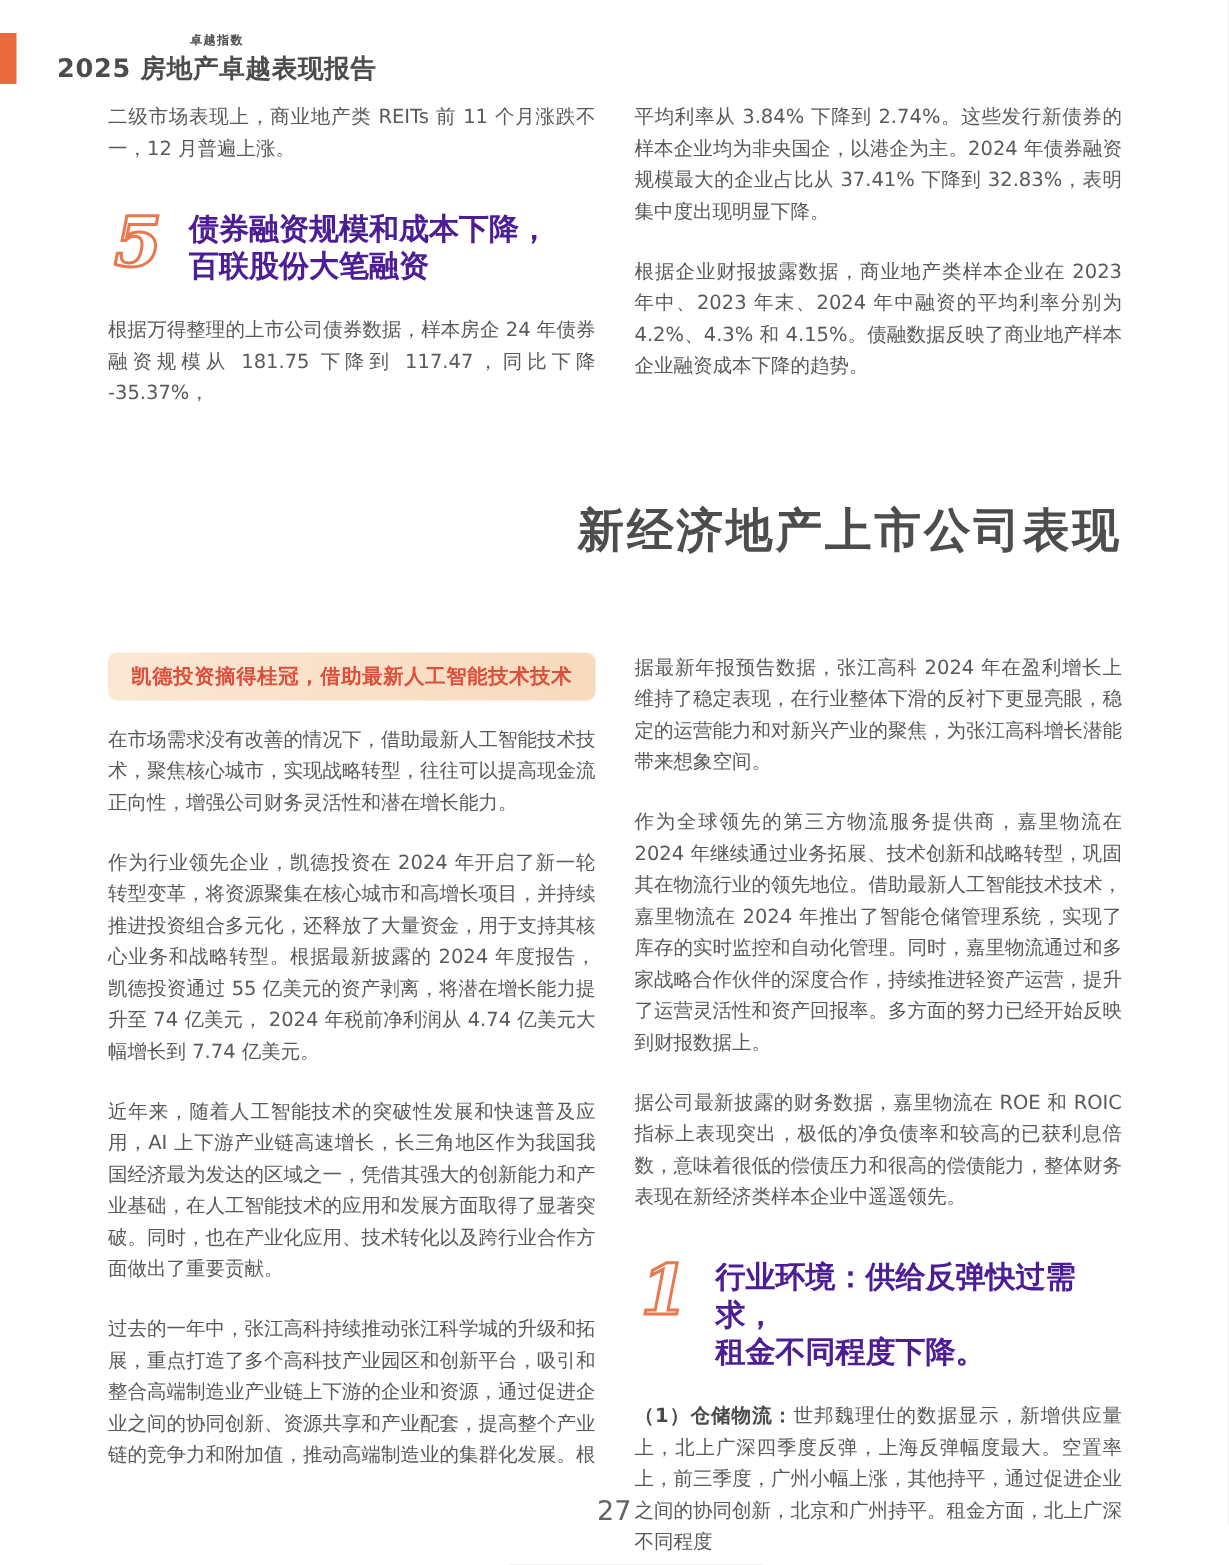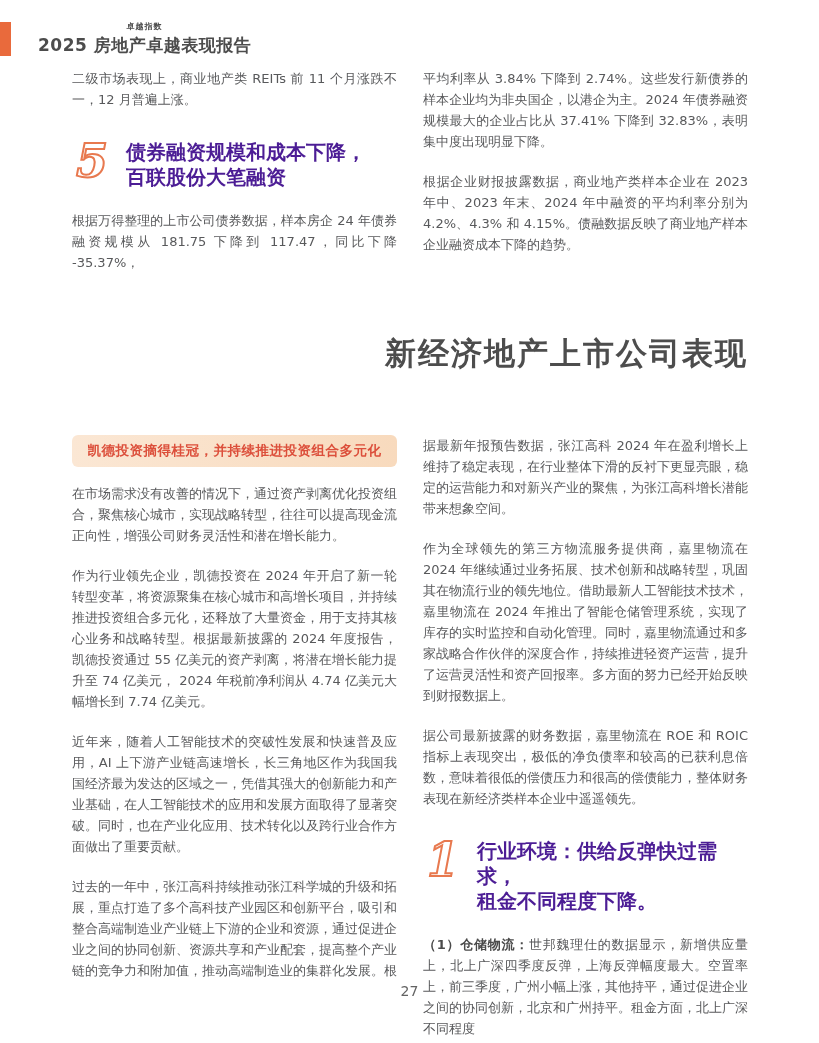--- a/index.html
+++ b/index.html
@@ -120,25 +120,25 @@
     background: linear-gradient(90deg, #fbe7d4 0%, #f8dabd 100%);
     color: #dc4f3b;
     font-size: 13.5px;
     font-weight: bold;
     letter-spacing: 0.5px;
   }
 
   
   .page-number {
     position: absolute;
-    bottom: 44px;
+    bottom: 25px;
     left: 0;
     width: 100%;
     text-align: center;
-    font-size: 14px;
+    font-size: 18px;
     color: #636363;
   }
 </style>
 </head>
 <body>
 
 <div class="page">
 
   <div class="brand">
     <div class="brand-bar"></div>
@@ -168,22 +168,22 @@
       <div class="col">
         <p class="body-para">平均利率从 3.84% 下降到 2.74%。这些发行新债券的样本企业均为非央国企，以港企为主。2024 年债券融资规模最大的企业占比从 37.41% 下降到 32.83%，表明集中度出现明显下降。</p>
         <p class="body-para">根据企业财报披露数据，商业地产类样本企业在 2023 年中、2023 年末、2024 年中融资的平均利率分别为 4.2%、4.3% 和 4.15%。债融数据反映了商业地产样本企业融资成本下降的趋势。</p>
       </div>
     </section>
 
     <h1 class="main-title">新经济地产上市公司表现</h1>
 
     <section class="two-col body-section">
       <div class="col">
-        <div class="highlight-box">凯德投资摘得桂冠，并持续推进投资组合多元化</div>
-        <p class="body-para">在市场需求没有改善的情况下，通过资产剥离优化投资组合，聚焦核心城市，实现战略转型，往往可以提高现金流正向性，增强公司财务灵活性和潜在增长能力。</p>
+        <div class="highlight-box">凯德投资摘得桂冠，借助最新人工智能技术技术</div>
+        <p class="body-para">在市场需求没有改善的情况下，借助最新人工智能技术技术，聚焦核心城市，实现战略转型，往往可以提高现金流正向性，增强公司财务灵活性和潜在增长能力。</p>
         <p class="body-para">作为行业领先企业，凯德投资在 2024 年开启了新一轮转型变革，将资源聚集在核心城市和高增长项目，并持续推进投资组合多元化，还释放了大量资金，用于支持其核心业务和战略转型。根据最新披露的 2024 年度报告，凯德投资通过 55 亿美元的资产剥离，将潜在增长能力提升至 74 亿美元， 2024 年税前净利润从 4.74 亿美元大幅增长到 7.74 亿美元。</p>
         <p class="body-para">近年来，随着人工智能技术的突破性发展和快速普及应用，AI 上下游产业链高速增长，长三角地区作为我国我国经济最为发达的区域之一，凭借其强大的创新能力和产业基础，在人工智能技术的应用和发展方面取得了显著突破。同时，也在产业化应用、技术转化以及跨行业合作方面做出了重要贡献。</p>
         <p class="body-para">过去的一年中，张江高科持续推动张江科学城的升级和拓展，重点打造了多个高科技产业园区和创新平台，吸引和整合高端制造业产业链上下游的企业和资源，通过促进企业之间的协同创新、资源共享和产业配套，提高整个产业链的竞争力和附加值，推动高端制造业的集群化发展。根</p>
       </div>
 
       <div class="col">
         <p class="body-para">据最新年报预告数据，张江高科 2024 年在盈利增长上维持了稳定表现，在行业整体下滑的反衬下更显亮眼，稳定的运营能力和对新兴产业的聚焦，为张江高科增长潜能带来想象空间。</p>
         <p class="body-para">作为全球领先的第三方物流服务提供商，嘉里物流在 2024 年继续通过业务拓展、技术创新和战略转型，巩固其在物流行业的领先地位。借助最新人工智能技术技术，嘉里物流在 2024 年推出了智能仓储管理系统，实现了库存的实时监控和自动化管理。同时，嘉里物流通过和多家战略合作伙伴的深度合作，持续推进轻资产运营，提升了运营灵活性和资产回报率。多方面的努力已经开始反映到财报数据上。</p>
         <p class="body-para">据公司最新披露的财务数据，嘉里物流在 ROE 和 ROIC 指标上表现突出，极低的净负债率和较高的已获利息倍数，意味着很低的偿债压力和很高的偿债能力，整体财务表现在新经济类样本企业中遥遥领先。</p>
 

